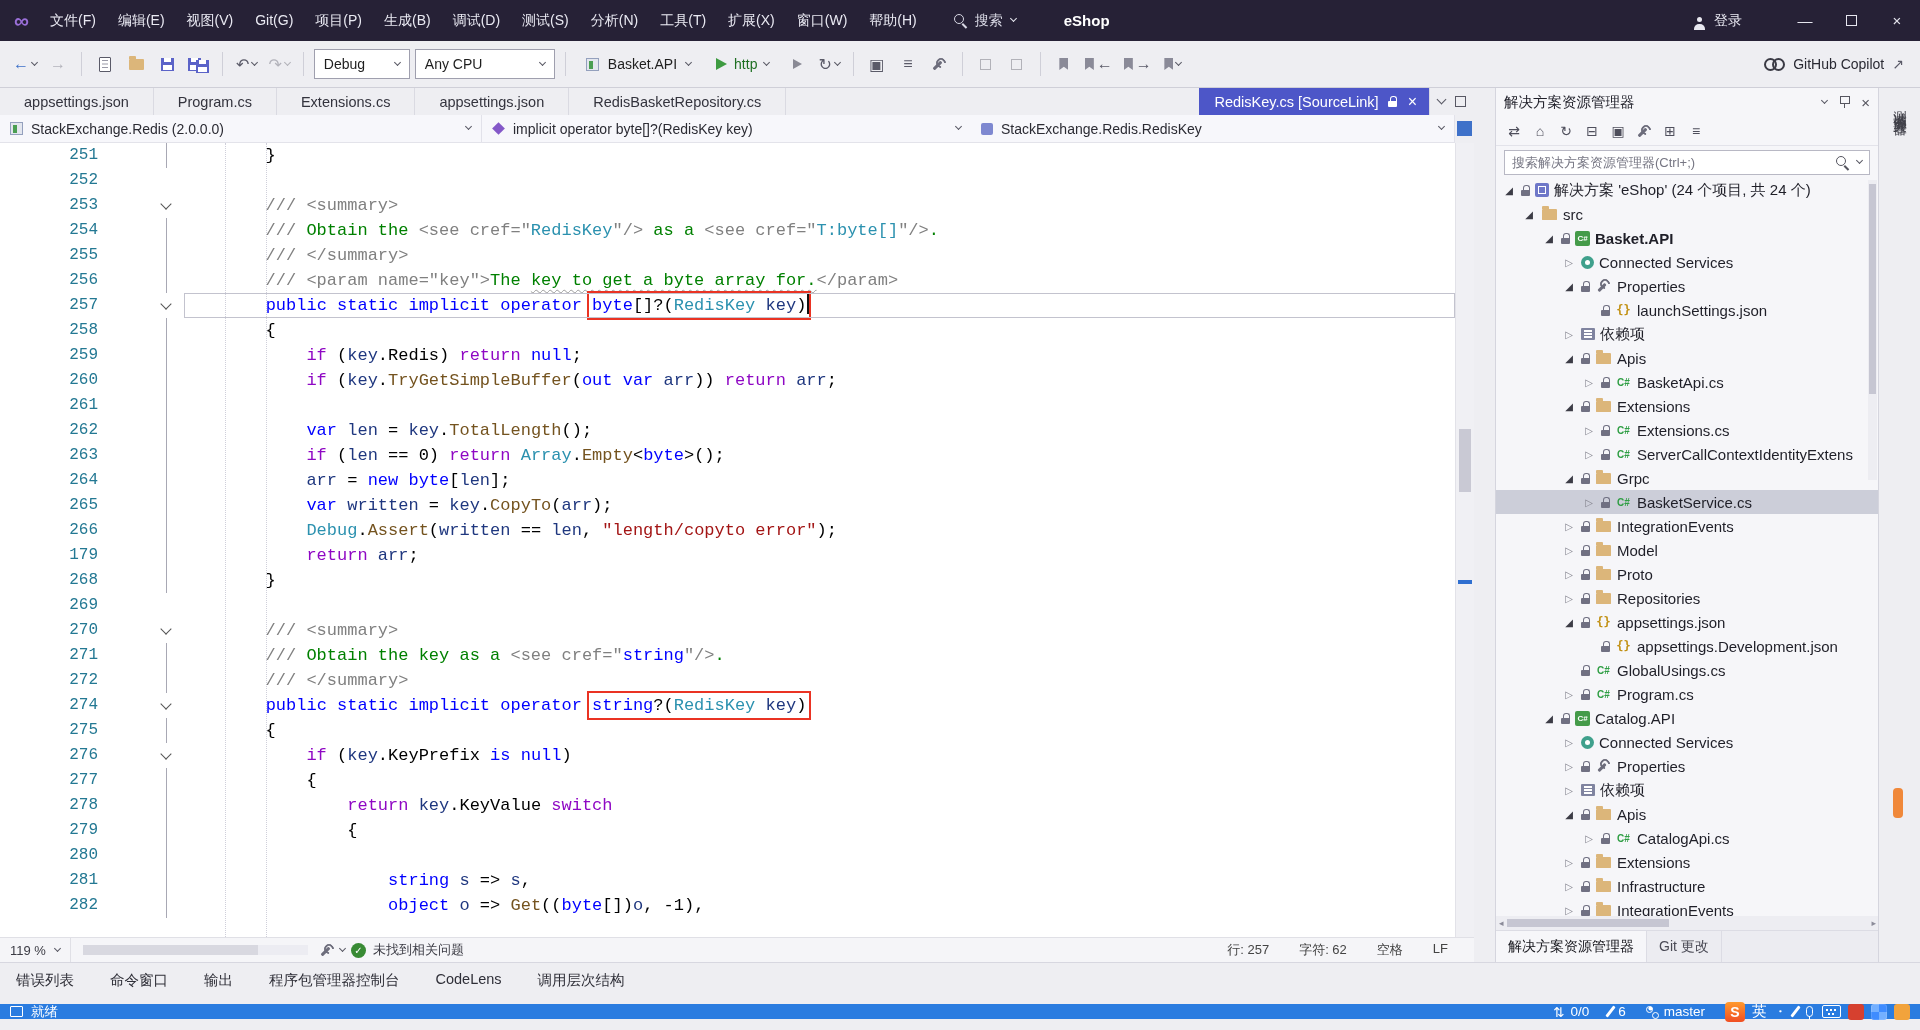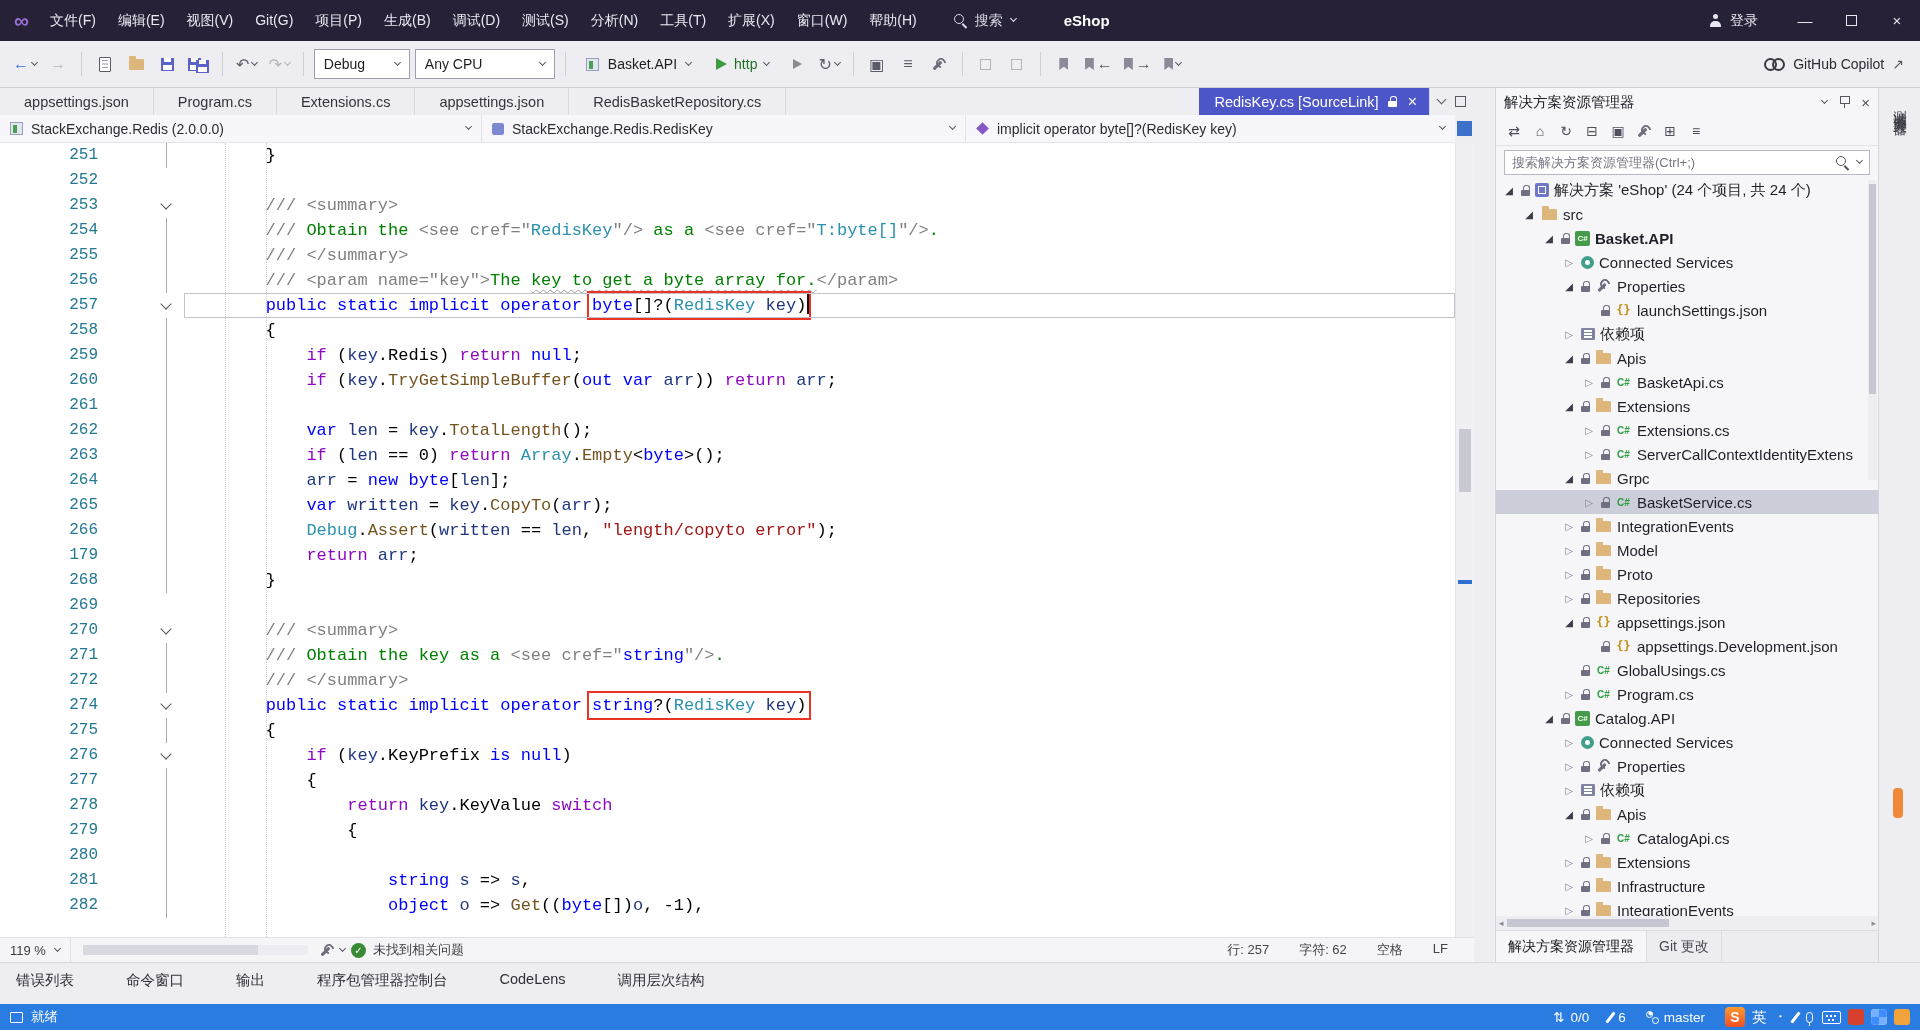--- a/index.html
+++ b/index.html
@@ -9,21 +9,21 @@
 
   
   #titlebar{position:absolute;left:0;top:0;width:1920px;height:41px;background:#262136;
             display:flex;align-items:center;color:#e9e9f2}
   .vslogo{margin:0 10px 0 14px;color:#9a6fd8;font-size:21px;font-weight:700}
   #menubar{display:flex;align-items:center}
   .menu-item{padding:0 11px;font-size:14px;line-height:41px;cursor:default}
   .tsearch{display:flex;align-items:center;gap:8px;margin-left:26px;font-size:14px;color:#d8d8e4}
   .ttitle{margin-left:48px;font-size:15px;font-weight:700;color:#fff}
   .tspacer{flex:1}
-  .signin{display:flex;align-items:center;gap:8px;margin-right:24px;font-size:14px}
+  .signin{display:flex;align-items:flex-end;gap:8px;margin-right:40px;font-size:14px}
   .winbtn{width:46px;height:41px;display:flex;align-items:center;justify-content:center;font-size:15px;color:#e6e6ef}
   .maxbox{width:11px;height:11px;border:1.3px solid #e6e6ef}
   .person{width:13px;height:13px;position:relative;display:inline-block}
   .person::before{content:"";position:absolute;top:0;left:4px;width:5px;height:5px;border-radius:50%;background:#e8e8f0}
   .person::after{content:"";position:absolute;bottom:0;left:1px;width:11px;height:6px;border-radius:5px 5px 0 0;background:#e8e8f0}
   .mag{width:13px;height:13px;position:relative;display:inline-block}
   .mag::before{content:"";position:absolute;left:0;top:0;width:8px;height:8px;border:1.6px solid currentColor;border-radius:50%}
   .mag::after{content:"";position:absolute;left:9px;top:9px;width:6px;height:1.6px;background:currentColor;transform:rotate(45deg);transform-origin:0 0}
   .cv{width:7px;height:7px;border-right:1.5px solid #585864;border-bottom:1.5px solid #585864;
       transform:rotate(45deg);display:inline-block;margin-top:-4px}
@@ -112,24 +112,24 @@
            border-top:1px solid #e0e0e6;display:flex;align-items:center;font-size:13px;color:#3b3b44}
   .zoomsel{display:flex;align-items:center;gap:9px;padding:0 10px;border-right:1px solid #e0e0e6;height:100%}
   .hsb{width:225px;height:10px;background:#ececf2;margin:0 12px;position:relative}
   .hsb::before{content:"";position:absolute;left:0;top:0;bottom:0;width:78%;background:#d8d8e0}
   .health{display:flex;align-items:center;gap:7px;margin-left:6px}
   .okdot{width:15px;height:15px;border-radius:50%;background:#388a34;color:#fff;font-size:10px;display:flex;align-items:center;justify-content:center}
   .zstats{margin-left:auto;display:flex;gap:30px;padding-right:26px;color:#444}
 
   
   #paneltabs{position:absolute;left:0;top:962px;width:1920px;height:42px;background:#eeeef2;
-             border-top:1px solid #d7d7e0;display:flex;gap:52px;padding:8px 0 0 16px;font-size:14.5px;color:#2f2f38}
-
-  
-  #statusbar{position:absolute;left:0;top:1004px;width:1920px;height:26px;background:#2a7ce0;color:#fff;
+             border-top:1px solid #d7d7e0;display:flex;gap:36px;padding:8px 0 0 16px;font-size:14.5px;color:#2f2f38}
+
+  
+  #statusbar{position:absolute;left:0;top:1004px;width:1920px;height:15px;background:#2a7ce0;color:#fff;
              display:flex;align-items:center;font-size:13.5px}
   .sb-left{display:flex;align-items:center;gap:8px;padding-left:10px}
   .sb-ico{width:13px;height:11px;border:1.3px solid #fff;border-radius:1px;position:relative}
   .sb-right{margin-left:auto;display:flex;align-items:center;gap:20px;padding-right:10px}
   .sb-item{display:flex;align-items:center;gap:6px}
   .pen{width:3px;height:13px;background:#fff;transform:rotate(38deg);border-radius:1px;display:inline-block}
   .gbr{width:12px;height:14px;position:relative;display:inline-block}
   .gbr::before{content:"";position:absolute;left:0;top:1px;width:5px;height:5px;border:1.4px solid #fff;border-radius:50%}
   .gbr::after{content:"";position:absolute;left:6px;bottom:0;width:5px;height:5px;border:1.4px solid #fff;border-radius:50%;box-shadow:-5px -7px 0 -1.4px #fff}
   .ime{display:flex;align-items:center;gap:7px}
@@ -331,28 +331,28 @@
     <span class="sqo"></span>
   </div>
 </div>
 
 <div id="crumbs">
   <div class="crumb" style="flex:0 0 482px">
     <span class="bc-asm"></span>
     <span>StackExchange.Redis (2.0.0.0)</span>
     <span class="cv s"></span>
   </div>
+  <div class="crumb" style="flex:1;border-right:none">
+    <span class="bc-mth"></span>
+    <span>implicit operator byte[]?(RedisKey key)</span>
+    <span class="cv s"></span>
+  </div>
   <div class="crumb" style="flex:0 0 484px">
     <span class="bc-cls"></span>
     <span>StackExchange.Redis.RedisKey</span>
-    <span class="cv s"></span>
-  </div>
-  <div class="crumb" style="flex:1;border-right:none">
-    <span class="bc-mth"></span>
-    <span>implicit operator byte[]?(RedisKey key)</span>
     <span class="cv s"></span>
   </div>
 </div>
 <div class="split-btn"></div>
 
 <div id="editor">
   <div class="guide" style="left:225px"></div>
   <div class="guide" style="left:266px"></div>
   <div id="code-lines">
       <div class="code-line">

